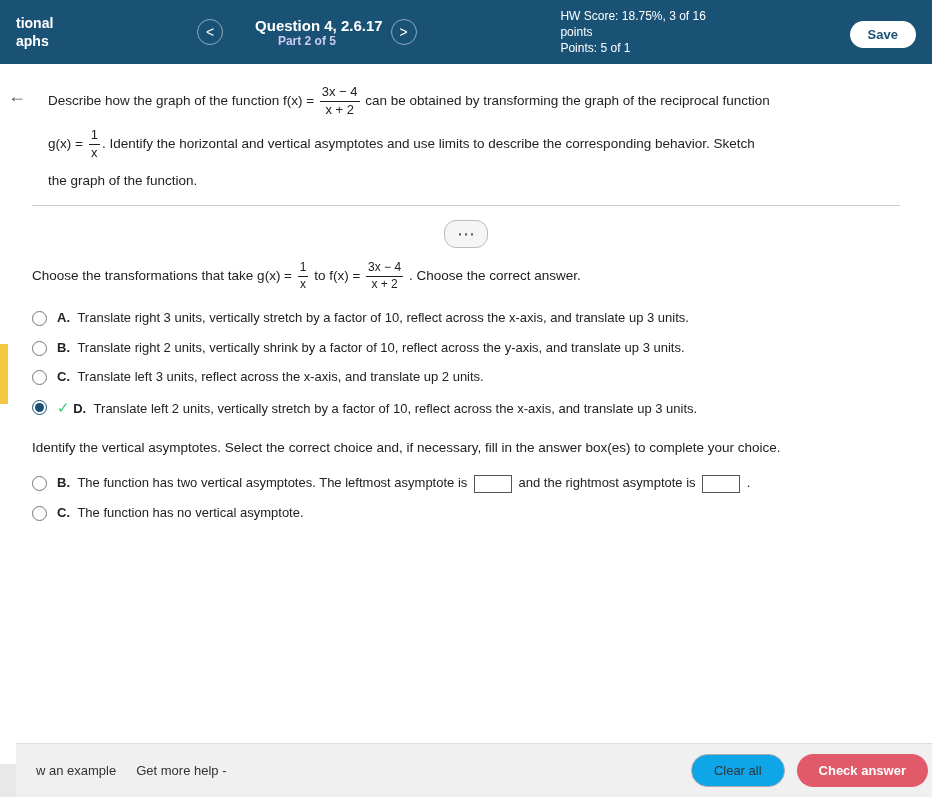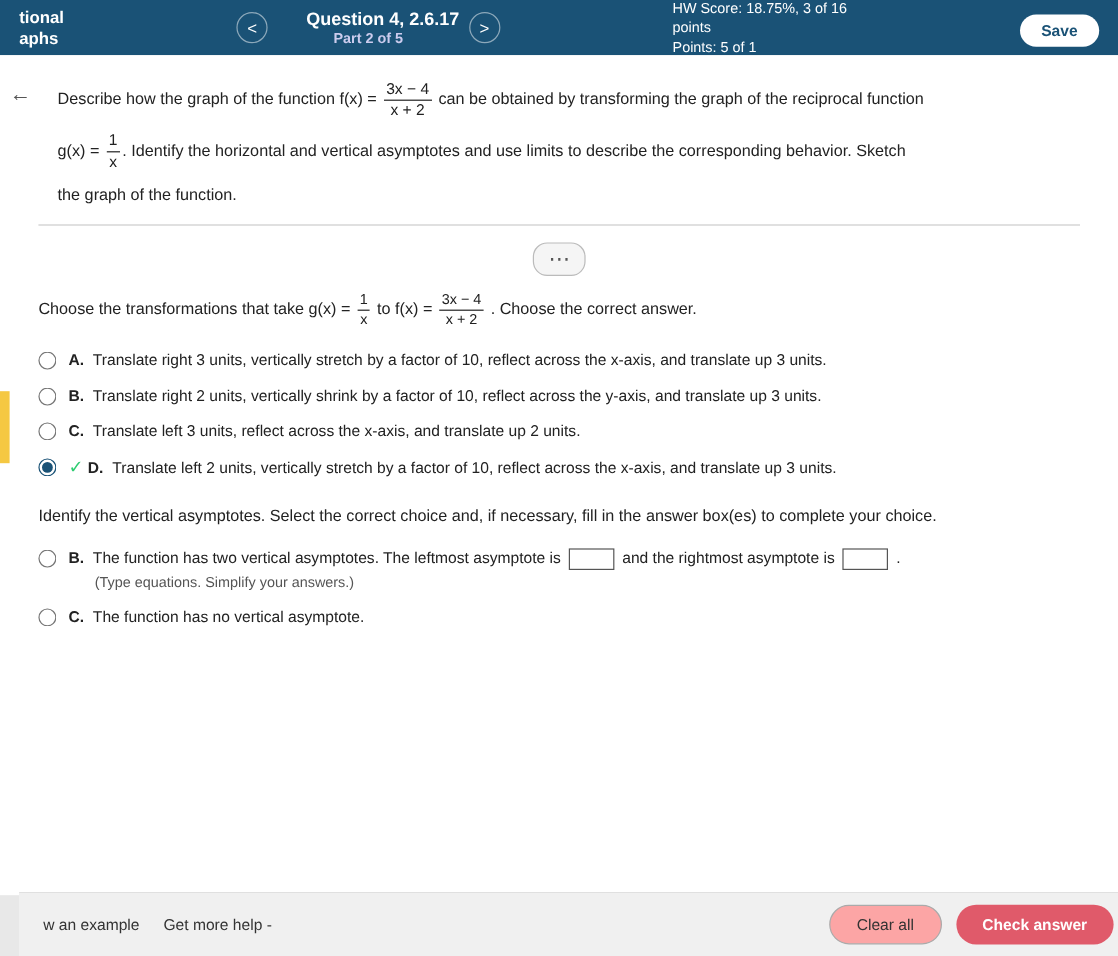--- a/index.html
+++ b/index.html
@@ -12,21 +12,21 @@
     }
 
     
     .header {
       background: #1a5276;
       color: white;
       padding: 10px 16px;
       display: flex;
       align-items: center;
       justify-content: space-between;
-      height: 46px;
+      height: 64px;
     }
     .header-left {
       display: flex;
       flex-direction: column;
       font-size: 13px;
       font-weight: bold;
       line-height: 1.3;
     }
     .header-center {
       display: flex;
@@ -197,21 +197,21 @@
       text-decoration: none;
       font-size: 13px;
     }
 
     .footer-right {
       display: flex;
       gap: 12px;
     }
 
     .clear-all-btn {
-      background: #fca5a5;
+      background: #0ea5e9;
       border: 1px solid #aaa;
       border-radius: 20px;
       padding: 8px 22px;
       font-size: 13px;
       cursor: pointer;
       color: #333;
     }
 
     .check-answer-btn {
       background: #e05a6a;
@@ -339,21 +339,20 @@
   <ul class="options-list">
     <li class="option-item">
       <input type="radio" name="va" id="vaB" style="">
       <label for="vaB">
         <span class="option-label">B.</span>
         The function has two vertical asymptotes. The leftmost asymptote is
         <input type="text" class="answer-input" style="width: 38px; height: 18px; border: 1px solid rgb(85, 85, 85); vertical-align: middle; margin: 0px 3px;">
         and the rightmost asymptote is
         <input type="text" class="answer-input" style="width: 38px; height: 18px; border: 1px solid rgb(85, 85, 85); vertical-align: middle; margin: 0px 3px;">
         .<br>
-        <span style="margin-left:22px;font-size:12px;color:#555;">(Type equations. Simplify your answers.)</span>
       </label>
     </li>
     <li class="option-item">
       <input type="radio" name="va" id="vaC" style="">
       <label for="vaC">
         <span class="option-label">C.</span>
         <span>The function has no vertical asymptote.</span>
       </label>
     </li>
   </ul>

